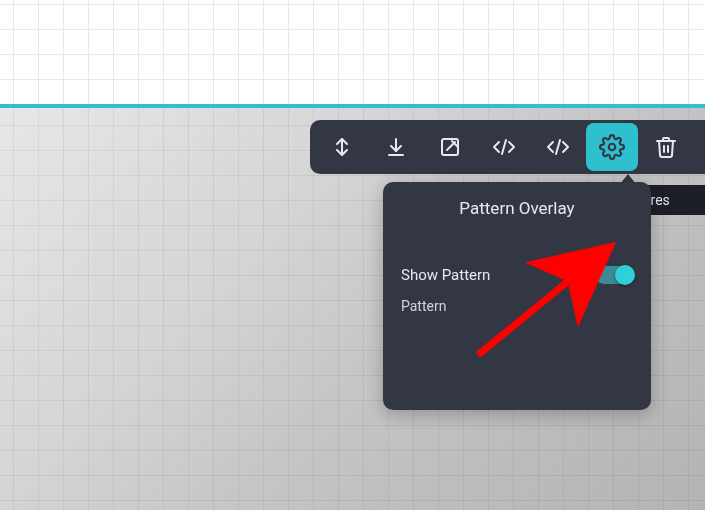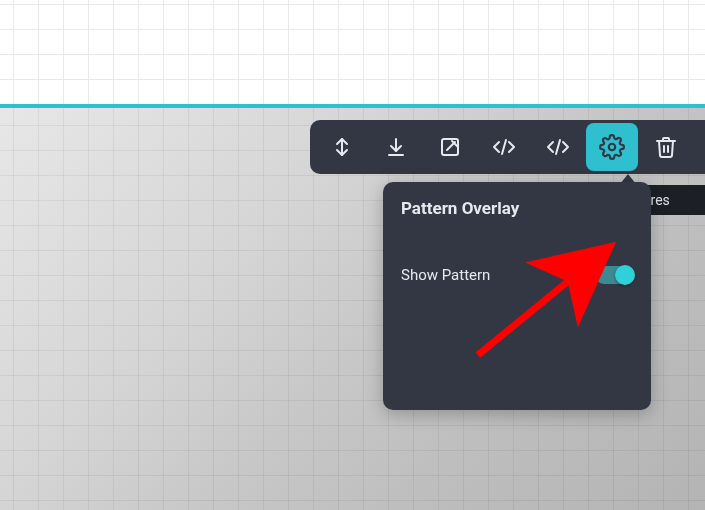--- a/index.html
+++ b/index.html
@@ -69,21 +69,21 @@
 
   
   .panel {
     position: absolute; top: 182px; left: 383px; width: 268px; height: 228px;
     background: #323743; border-radius: 10px;
     color: #e6e9ee;
     padding: 16px 18px;
     box-shadow: 0 4px 18px rgba(0,0,0,0.25);
   }
   .panel-title {
-    text-align: left; font-size: 17px; font-weight: 700; color: #e6e9ee;
+    text-align: center; font-size: 17px; font-weight: 400; color: #e6e9ee;
     margin-bottom: 18px;
   }
   .panel-row {
     display: flex; align-items: center; justify-content: space-between;
     font-size: 15px; color: #e6e9ee; margin-bottom: 14px; margin-top: 48px;
   }
   .panel-label-small { font-size: 14px; color: #cfd4dc; }
 
   
   .toggle {
@@ -197,20 +197,21 @@
   <div class="panel">
     <div class="panel-title">Pattern Overlay</div>
 
     <div class="panel-row">
       <span>Show Pattern</span>
       <div class="toggle">
         <div class="knob"></div>
       </div>
     </div>
 
+    <div class="panel-label-small">Pattern</div>
   </div>
 
   <svg class="arrow-annot" width="180" height="150" viewBox="0 0 180 150">
     <defs>
       <marker id="ahead" markerWidth="12" markerHeight="12" refX="9" refY="6" orient="auto">
         <path d="M0,0 L12,6 L0,12 L3,6 Z" fill="#ff0000"></path>
       </marker>
     </defs>
     <line x1="18" y1="130" x2="140" y2="30" stroke="#ff0000" stroke-width="7" marker-end="url(#ahead)"></line>
   </svg>

